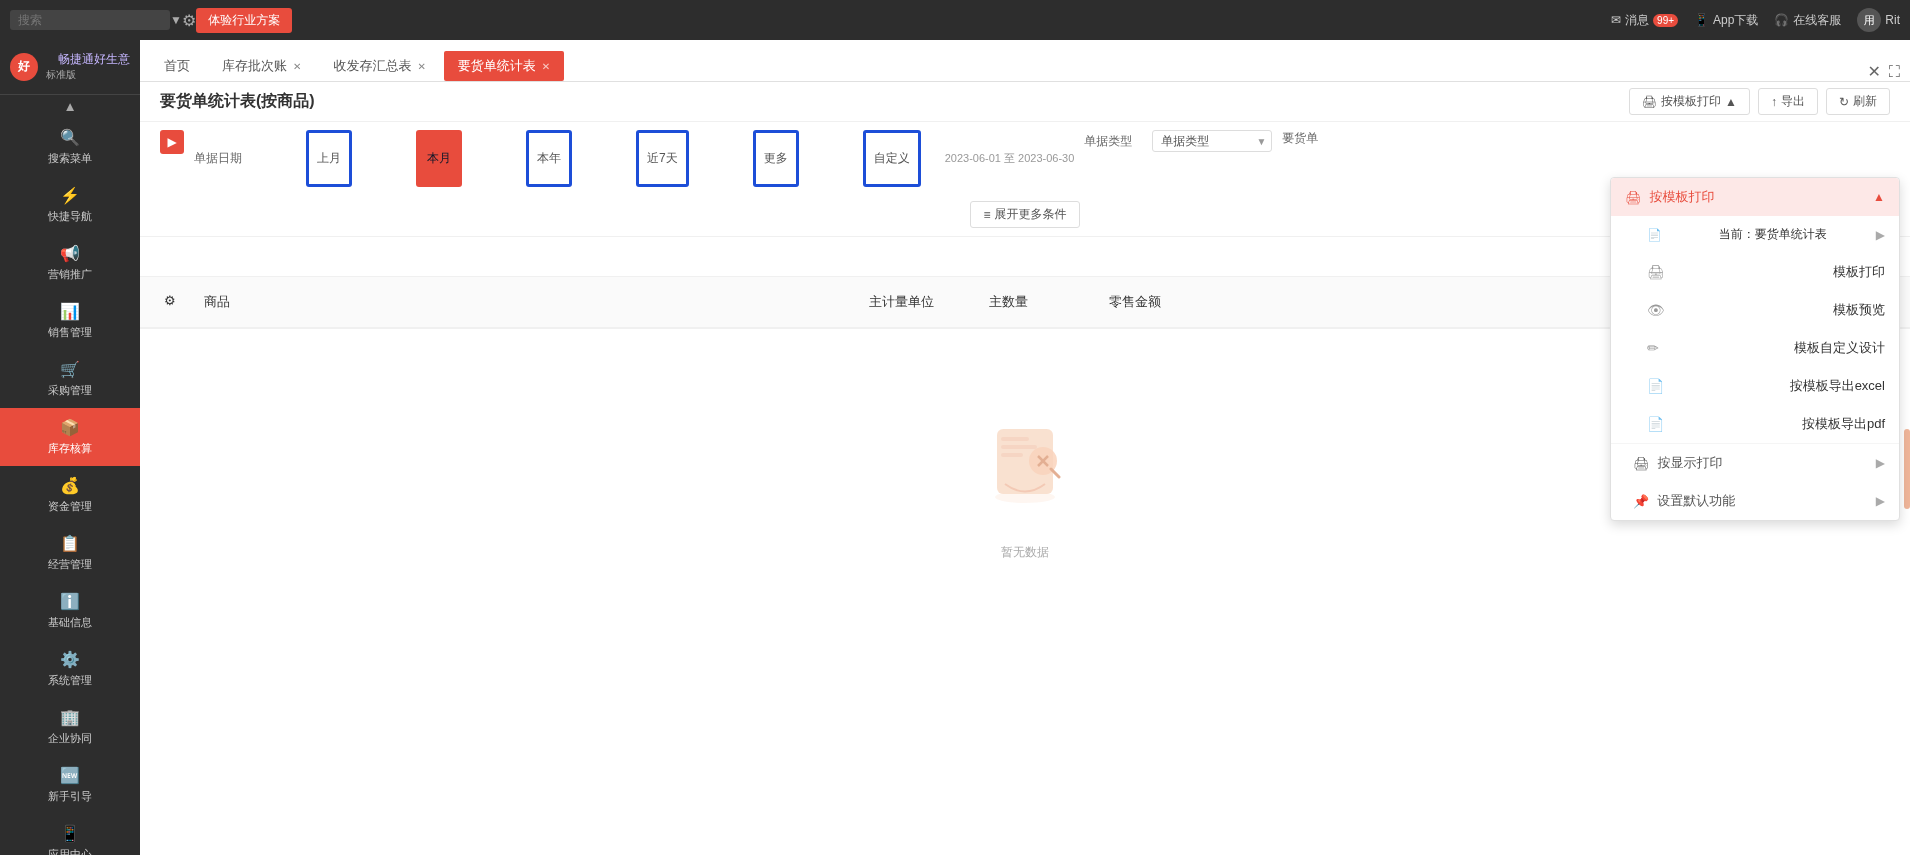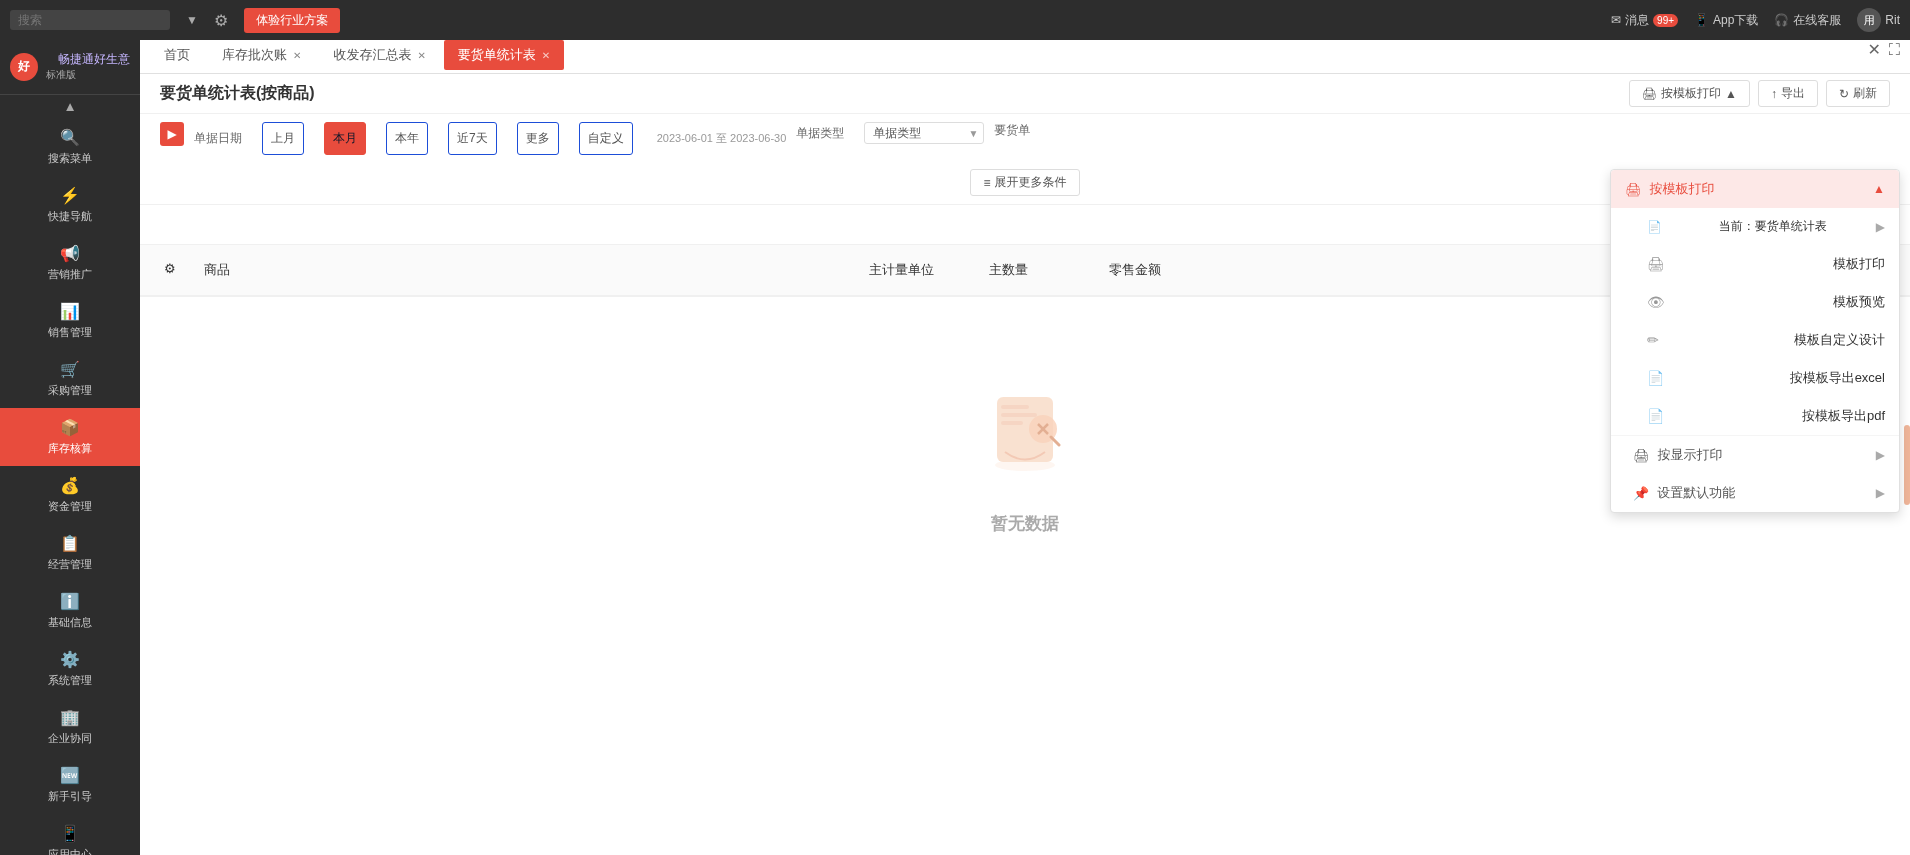--- a/index.html
+++ b/index.html
@@ -8,21 +8,21 @@
     
     .top-bar {
       height: 40px;
       background: #2d2d2d;
       display: flex;
       align-items: center;
       padding: 0 10px;
       justify-content: space-between;
       flex-shrink: 0;
     }
-    .top-bar-left { display: flex; align-items: center; gap: 16px; }
+    .top-bar-left { display: flex; align-items: center; gap: 0; }
     .top-bar-search {
       background: #444;
       border: none;
       border-radius: 3px;
       color: #ccc;
       padding: 3px 8px;
       font-size: 12px;
       width: 160px;
     }
     .top-bar-btn {
@@ -90,24 +90,24 @@
     .sidebar-item.active { background: #e84c3d; color: white; }
     .sidebar-item-icon { font-size: 16px; }
 
     
     .content-area { flex: 1; display: flex; flex-direction: column; overflow: hidden; background: #f0f0f0; }
 
     
     .tab-bar {
       background: white;
       display: flex;
-      align-items: flex-start;
+      align-items: flex-end;
       border-bottom: 1px solid #e0e0e0;
       padding: 0 10px;
-      height: 34px;
+      height: 42px;
       flex-shrink: 0;
       gap: 4px;
     }
     .tab-item {
       padding: 6px 14px;
       cursor: pointer;
       color: #555;
       font-size: 13px;
       border-radius: 3px 3px 0 0;
       display: flex; align-items: center; gap: 6px;
@@ -126,27 +126,28 @@
       border: none;
       border-radius: 3px;
       width: 24px; height: 24px;
       cursor: pointer;
       font-size: 12px;
       display: flex; align-items: center; justify-content: center;
     }
     .filter-group { display: flex; align-items: center; gap: 20px; font-size: 12px; color: #555; }
     .filter-label { color: #666; white-space: nowrap; }
     .filter-date-btn {
-      padding: 7px 8px;
-      border: 1px solid #1d4ed8;
-      border-radius: 3px;
-      background: white;
-      cursor: pointer;
-      font-size: 12px;
-      color: #555;
+      padding: 17px 8px;
+      border: 3px solid #1d4ed8;
+      border-radius: 3px;
+      background: white;
+      cursor: pointer;
+      font-size: 12px;
+      color: #555;
+      margin-left: 44px;
     }
     .filter-date-btn.active {
       background: #e84c3d;
       color: #0f172a;
       border-color: #e84c3d;
     }
     .filter-date-range { font-size: 11px; color: #999; margin-left: 4px; }
     .filter-select {
       padding: 3px 24px 3px 8px;
       border: 1px solid #ddd;
@@ -213,21 +214,21 @@
       padding: 6px 4px;
     }
 
     
     .empty-state {
       display: flex; flex-direction: column; align-items: center; justify-content: center;
       padding: 80px 20px;
       gap: 16px;
     }
     .empty-icon { font-size: 80px; opacity: 0.5; }
-    .empty-text { color: #aaa; font-size: 17px; font-weight: bold; }
+    .empty-text { color: #aaa; font-size: 12px; }
 
     
     .dropdown-overlay {
       position: absolute;
       top: 0; right: 0;
       width: 290px;
       background: white;
       border: 1px solid #e0e0e0;
       border-radius: 4px;
       box-shadow: 0 4px 12px rgba(0,0,0,0.15);

